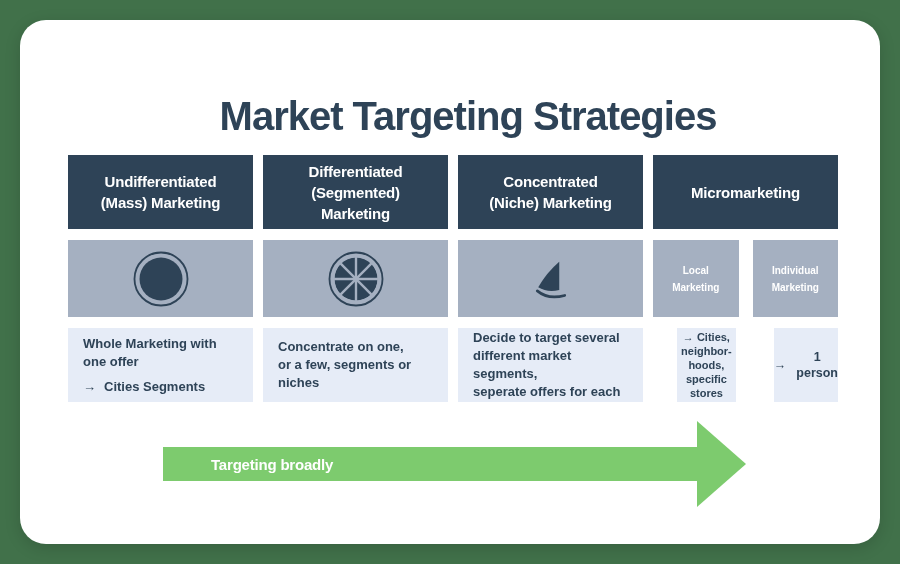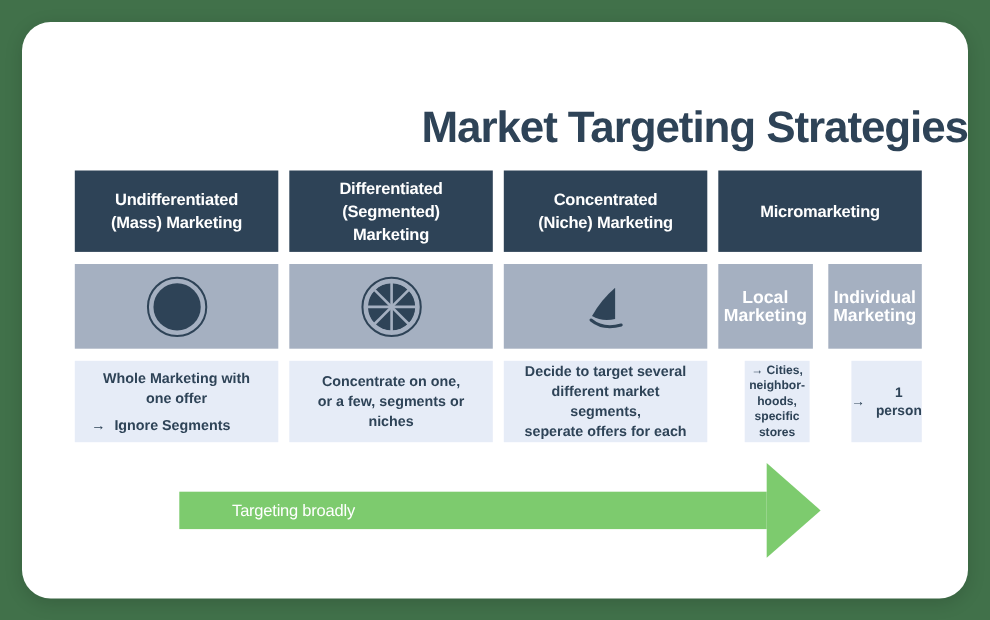--- a/index.html
+++ b/index.html
@@ -12,21 +12,21 @@
   }
   *{margin:0;padding:0;box-sizing:border-box;}
   html,body{width:900px;height:564px;overflow:hidden;}
   body{background:var(--page-bg);font-family:"Liberation Sans",sans-serif;position:relative;}
   .card{
     position:absolute;left:20px;top:20px;width:860px;height:524px;
     background:var(--white);border-radius:26px;
     box-shadow:0 4px 16px rgba(0,0,0,0.15);
   }
   .title{
-    position:absolute;top:74px;left:0;right:0;text-align:right;
+    position:absolute;top:74px;left:0;right:0;text-align:center;
     font-size:40px;font-weight:bold;letter-spacing:-1px;color:var(--navy);
     white-space:nowrap;
     margin-left:36px;
   }
   .grid{
     position:absolute;left:48px;top:135px;width:852px;
     display:grid;
     grid-template-columns:repeat(4,185px);
     grid-template-rows:74px 77px 74px;
     column-gap:10px;row-gap:11px;
@@ -39,43 +39,43 @@
   }
   .iconcell{
     background:var(--gray);
     display:flex;align-items:center;justify-content:center;
   }
   .desc{
     background:var(--light);color:var(--navy);
     display:flex;flex-direction:column;justify-content:center;
     padding:0 15px;font-size:13px;line-height:18px;font-weight:bold;
   }
-  .pre{white-space:pre-line;text-align:center;}
+  .pre{white-space:pre-line;}
   .note{display:flex;align-items:center;gap:8px;margin-top:7px;}
   .split{display:flex;gap:14px;background:transparent;}
   .split > div{flex:1;}
   .subgray{
     background:var(--gray);color:var(--white);
     display:flex;align-items:center;justify-content:center;text-align:center;
-    font-size:16px;line-height:17px;font-weight:bold;white-space:pre-line;
+    font-size:10px;line-height:17px;font-weight:bold;white-space:pre-line;
   }
   .sublight{
     background:var(--light);color:var(--navy);
     display:flex;align-items:center;justify-content:center;text-align:center;
     font-size:11px;line-height:14px;font-weight:bold;white-space:pre-line;margin-left:24px;
   }
   .personcell{gap:10px;font-size:12.5px;line-height:16px;}
   .arrow-shaft{
     position:absolute;left:143px;top:427px;width:534px;height:34px;
     background:var(--green);
     display:flex;align-items:center;justify-content:space-between;
     padding:0 26px 0 48px;
   }
   .arrow-shaft span{
-    color:var(--white);font-size:15px;font-weight:normal;letter-spacing:-0.2px;
+    color:var(--white);font-size:15px;font-weight:bold;letter-spacing:-0.2px;
     white-space:nowrap;
   }
   .arrow-head{
     position:absolute;left:677px;top:401px;width:0;height:0;
     border-top:43px solid transparent;
     border-bottom:43px solid transparent;
     border-left:49px solid var(--green);
   }
   .arrow-glyph{font-weight:bold;}
 </style>
@@ -125,21 +125,21 @@
 Marketing</div>
       <div class="subgray">Individual
 Marketing</div>
     </div>
 
     <div class="desc">
       <div class="pre">Whole Marketing with
 one offer</div>
       <div class="note">
         <span class="arrow-glyph">→</span>
-        <span>Ignore Segments</span>
+        <span>Cities Segments</span>
       </div>
     </div>
     <div class="desc">
       <div class="pre">Concentrate on one,
 or a few, segments or
 niches</div>
     </div>
     <div class="desc">
       <div class="pre">Decide to target several
 different market segments,

